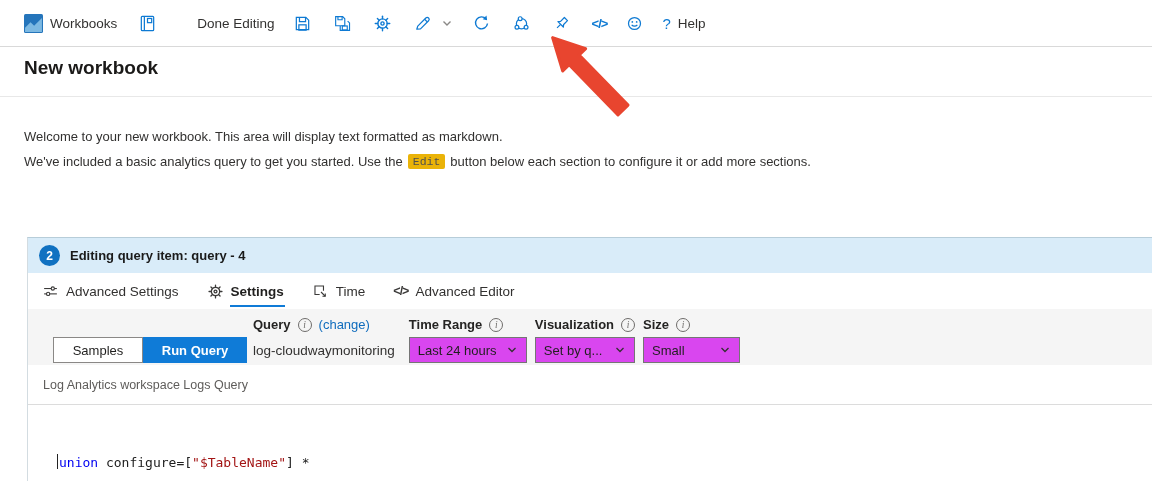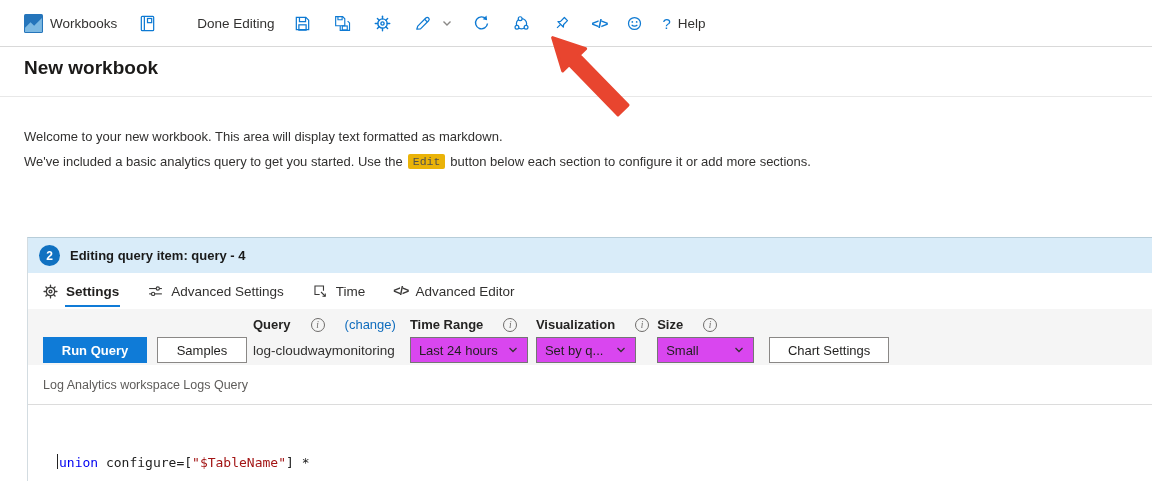--- a/index.html
+++ b/index.html
@@ -47,21 +47,21 @@
     cursor:pointer; height:36px; }
   .ticon { width:17px; height:17px; color:#3b3a39; }
   .tcode { font-weight:600; font-size:12.5px; color:#3b3a39; letter-spacing:-1px; }
   .tab.active .tlabel { font-weight:600; position:relative; color:#201f1e; }
   .tab.active .tlabel::after { content:""; position:absolute; left:-1px; right:-1px;
     bottom:-8px; height:2px; background:#0f7bd7; }
 
   .controls { position:absolute; top:71px; left:0; right:0; height:56px; background:#f5f5f5;
     display:flex; align-items:flex-start; padding:6px 0 0 15px; }
   .cgroup { display:flex; flex-direction:column; }
-  .clabel { height:19px; font-size:13px; display:flex; align-items:center; gap:20px;
+  .clabel { height:19px; font-size:13px; display:flex; align-items:center; gap:7px;
     font-weight:600; color:#252423; white-space:nowrap; }
   .ccontrol { height:26px; margin-top:3px; display:flex; align-items:center; }
   .info { width:14px; height:14px; border:1px solid #6e6c6a; border-radius:50%;
     color:#6e6c6a; font-size:9.5px; font-weight:400; display:flex; align-items:center;
     justify-content:center; font-family:"Liberation Serif", serif; font-style:italic; cursor:default; }
   .change { color:#0f6cbd; font-weight:400; cursor:pointer; }
   .btn { height:26px; font-size:13px; display:flex; align-items:center;
     justify-content:center; cursor:pointer; }
   .btn-primary { width:104px; background:#0f7bd7; color:#fff; font-weight:600; }
   .btn-secondary { background:#fff; border:1px solid #8a8886; color:#201f1e; }
@@ -206,75 +206,75 @@
 </div>
 
 <div class="section">
 
   <div class="sec-header">
     <span class="badge">2</span>
     <span class="sec-title">Editing query item: query - 4</span>
   </div>
 
   <div class="tabs">
+    <div class="tab">
+      <span class="ticon">
+        <svg viewBox="0 0 20 20" width="17" height="17" fill="none" stroke="currentColor" stroke-width="1.3">
+            <line x1="2.5" y1="6.5" x2="17.5" y2="6.5"></line>
+            <circle cx="12.7" cy="6.5" r="1.9" fill="#fff"></circle>
+            <line x1="2.5" y1="12.8" x2="17.5" y2="12.8"></line>
+            <circle cx="7.2" cy="12.8" r="1.9" fill="#fff"></circle>
+          </svg>
+      </span>
+      <span class="tlabel">Advanced Settings</span>
+    </div>
     <div class="tab active">
       <span class="ticon">
         <svg viewBox="0 0 20 20" width="17" height="17" fill="none" stroke="currentColor" stroke-width="1.5" stroke-linecap="round">
             <circle cx="10" cy="10" r="4.9"></circle>
             <circle cx="10" cy="10" r="1.7"></circle>
             <line x1="15" y1="10" x2="17.6" y2="10"></line>
             <line x1="13.54" y1="13.54" x2="15.37" y2="15.37"></line>
             <line x1="10" y1="15" x2="10" y2="17.6"></line>
             <line x1="6.46" y1="13.54" x2="4.63" y2="15.37"></line>
             <line x1="5" y1="10" x2="2.4" y2="10"></line>
             <line x1="6.46" y1="6.46" x2="4.63" y2="4.63"></line>
             <line x1="10" y1="5" x2="10" y2="2.4"></line>
             <line x1="13.54" y1="6.46" x2="15.37" y2="4.63"></line>
           </svg>
       </span>
       <span class="tlabel">Settings</span>
     </div>
     <div class="tab">
       <span class="ticon">
         <svg viewBox="0 0 20 20" width="17" height="17" fill="none" stroke="currentColor" stroke-width="1.3">
-            <line x1="2.5" y1="6.5" x2="17.5" y2="6.5"></line>
-            <circle cx="12.7" cy="6.5" r="1.9" fill="#fff"></circle>
-            <line x1="2.5" y1="12.8" x2="17.5" y2="12.8"></line>
-            <circle cx="7.2" cy="12.8" r="1.9" fill="#fff"></circle>
-          </svg>
-      </span>
-      <span class="tlabel">Advanced Settings</span>
-    </div>
-    <div class="tab">
-      <span class="ticon">
-        <svg viewBox="0 0 20 20" width="17" height="17" fill="none" stroke="currentColor" stroke-width="1.3">
             <path d="M13.5 9V3.5h-10v10H9"></path>
             <line x1="10.6" y1="10.6" x2="15.6" y2="15.6"></line>
             <polyline points="12.3,15.6 15.6,15.6 15.6,12.3"></polyline>
           </svg>
       </span>
       <span class="tlabel">Time</span>
     </div>
     <div class="tab">
       <span class="tcode">&lt;/&gt;</span>
       <span class="tlabel">Advanced Editor</span>
     </div>
   </div>
 
   <div class="controls">
+    <div class="cgroup" style="margin-left:10px">
+      <div class="clabel"></div>
+      <div class="ccontrol">
+          <div class="btn btn-secondary w-samples">Samples</div>
+        </div>
+    </div>
     <div class="cgroup">
       <div class="clabel"></div>
       <div class="ccontrol">
           <div class="btn btn-primary">Run Query</div>
-        </div>
-    </div>
-    <div class="cgroup" style="margin-left:10px">
-      <div class="clabel"></div>
-      <div class="ccontrol">
-          <div class="btn btn-secondary w-samples">Samples</div>
         </div>
     </div>
     <div class="cgroup" style="margin-left:6px">
       <div class="clabel">
         <span>Query</span>
         <span class="info">i</span>
         <span class="change">(change)</span>
       </div>
       <div class="ccontrol">
           <span class="workspace-text">log-cloudwaymonitoring</span>
@@ -315,26 +315,20 @@
       </div>
       <div class="ccontrol">
         <div class="select" style="width:97px">
           <span>Small</span>
           <svg viewBox="0 0 12 12" width="12" height="12" fill="none" stroke="#323130" stroke-width="1.3">
               <path d="M2.5 4l3.5 3.5L9.5 4"></path>
             </svg>
         </div>
       </div>
     </div>
-    <div class="cgroup" style="margin-left:15px">
-      <div class="clabel"></div>
-      <div class="ccontrol">
-          <div class="btn btn-secondary w-chart">Chart Settings</div>
-        </div>
-    </div>
   </div>
 
   <div class="logs-label">Log Analytics workspace Logs Query</div>
   <div class="divider2"></div>
 
   <div class="code">
     <div><span class="cursor"></span><span class="kw">union</span><span class="pl"> configure=[</span><span class="str">"$TableName"</span><span class="pl">] *</span></div>
     
     
   </div>

